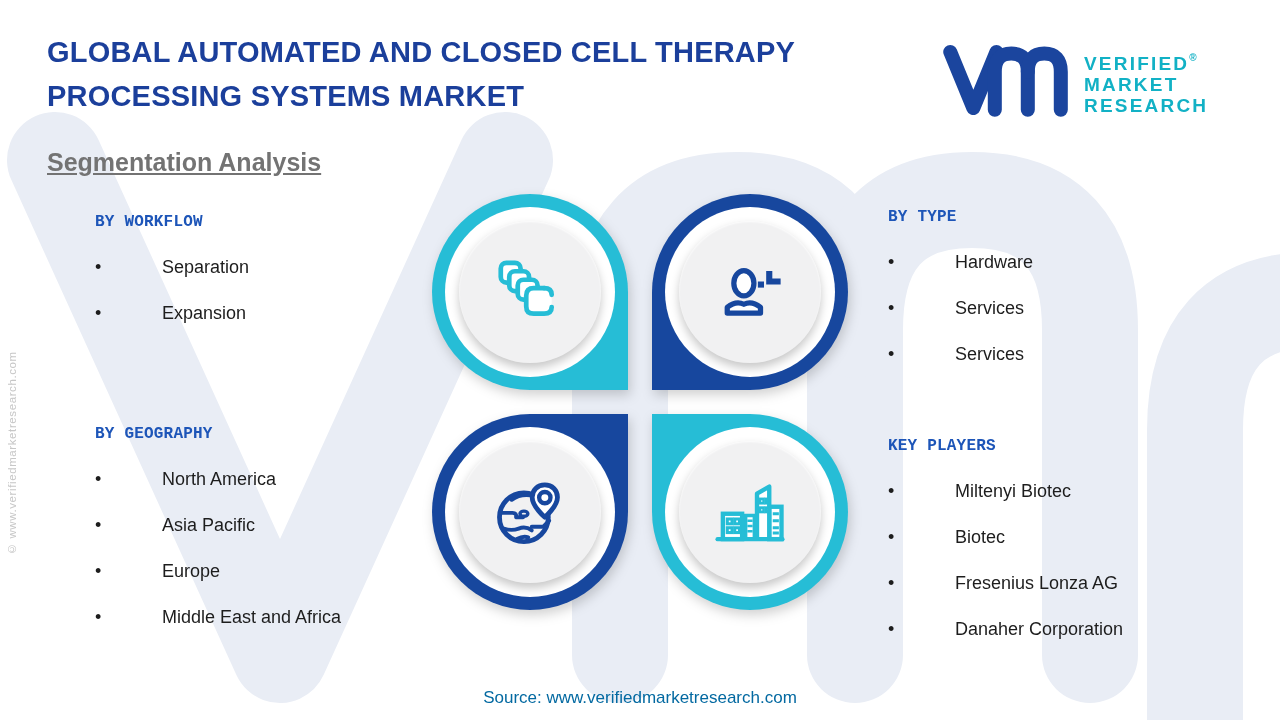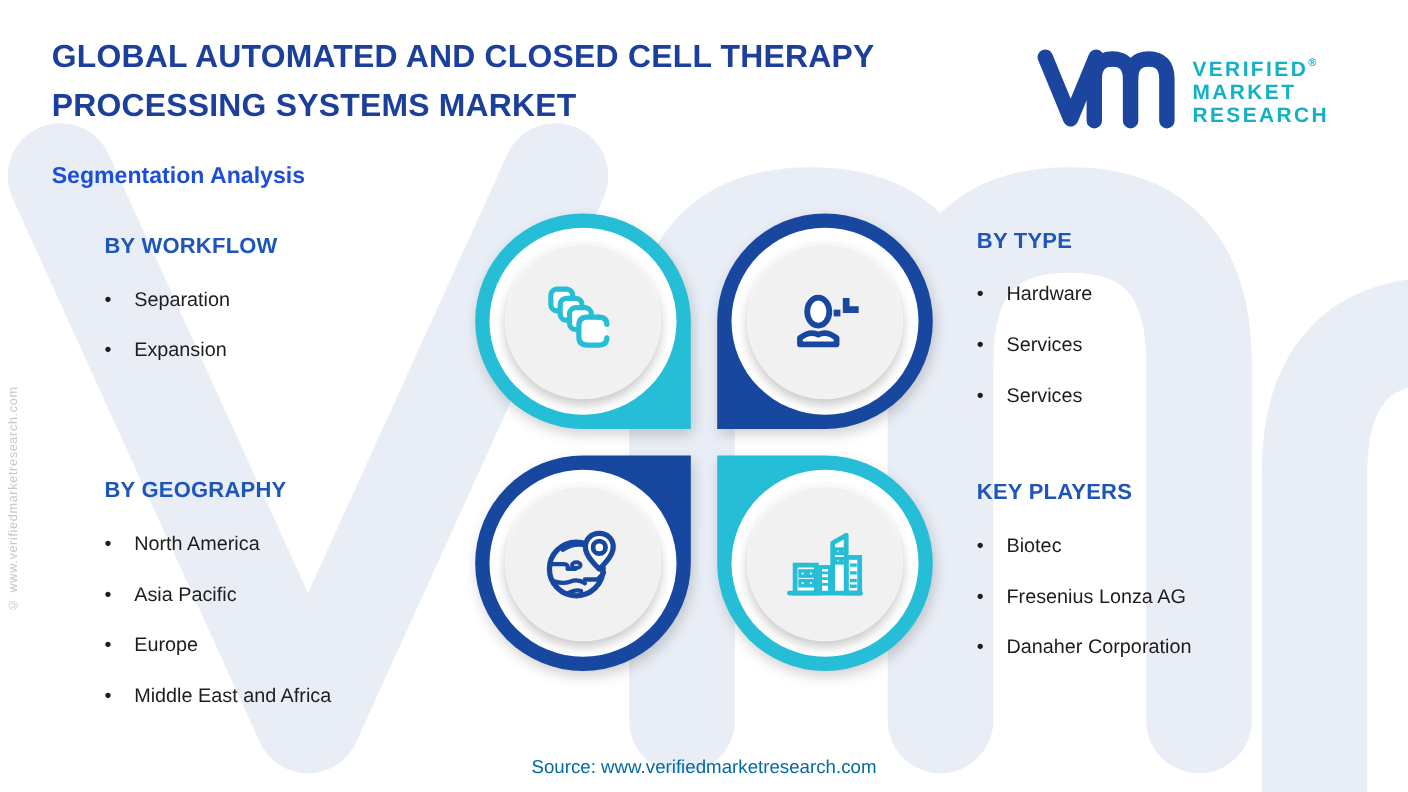--- a/index.html
+++ b/index.html
@@ -6,35 +6,35 @@
   html,body { background:#fff; }
   .canvas {
     position:relative; width:1280px; height:720px; overflow:hidden;
     background:#ffffff; font-family:"Liberation Sans", sans-serif;
   }
   svg.watermark { position:absolute; left:0; top:0; z-index:0; }
   .layer { position:absolute; z-index:2; }
 
   
   .title { left:47px; top:30px; color:#1b3f9b; font-size:29px; font-weight:700; line-height:44px; letter-spacing:.2px; }
-  .subtitle { left:47px; top:148px; color:#1d4ed8; font-size:21px; font-weight:700; }
+  .subtitle { left:47px; top:148px; color:#737373; font-size:25px; font-weight:700;text-decoration:underline; }
 
   .logo { left:942px; top:40px; display:flex; align-items:center; gap:10px; }
   .logo-text { color:#12b1c5; font-weight:700; font-size:19px; letter-spacing:2.2px; line-height:21px; padding-top:3px; }
   .logo-text sup { font-size:10px; letter-spacing:0; vertical-align:9px; }
 
   
-  .seg h3 { color:#1d55b8; font-size:20px; font-weight:700; letter-spacing:.2px; }
+  .seg h3 { color:#1d55b8; font-size:16px; font-weight:700; letter-spacing:.2px;font-family:Liberation Mono, monospace; }
   .seg ul { list-style:none; margin-top:26px; }
-  .seg li { display:flex; align-items:baseline; color:#1d1d1d; font-size:18px; margin-bottom:25px; }
+  .seg li { display:flex; align-items:baseline; color:#1d1d1d; font-size:18px; margin-bottom:25px;gap:40px; }
   .seg .dot { width:27px; flex:0 0 27px; color:#1d1d1d; font-size:18px; }
   .seg .dot::before { content:"•"; }
   .pos-wf  { left:95px;  top:213px; }
   .pos-type{ left:888px; top:208px; }
-  .pos-geo { left:95px;  top:435px; }
+  .pos-geo { left:95px;  top:425px; }
   .pos-kp  { left:888px; top:437px; }
 
   
   .cluster { left:432px; top:194px; width:416px; height:416px;
     display:grid; grid-template-columns:196px 196px; grid-template-rows:196px 196px; gap:24px; }
   .teardrop { position:relative; width:196px; height:196px; filter:drop-shadow(2px 5px 6px rgba(0,0,0,.18)); }
   .teardrop.teal { background:#26bdd6; }
   .teardrop.blue { background:#17479e; }
   .teardrop.tl { border-radius:50% 50% 0 50%; }
   .teardrop.tr { border-radius:50% 50% 50% 0; }
@@ -136,20 +136,24 @@
       <li>
           <span class="dot"></span>
           <span>Middle East and Africa</span>
         </li>
     </ul>
   </section>
 
   <section class="layer seg pos-kp">
     <h3>KEY PLAYERS</h3>
     <ul>
+      <li>
+          <span class="dot"></span>
+          <span>Miltenyi Biotec</span>
+        </li>
       <li>
           <span class="dot"></span>
           <span>Biotec</span>
         </li>
       <li>
           <span class="dot"></span>
           <span>Fresenius Lonza AG</span>
         </li>
       <li>
           <span class="dot"></span>

